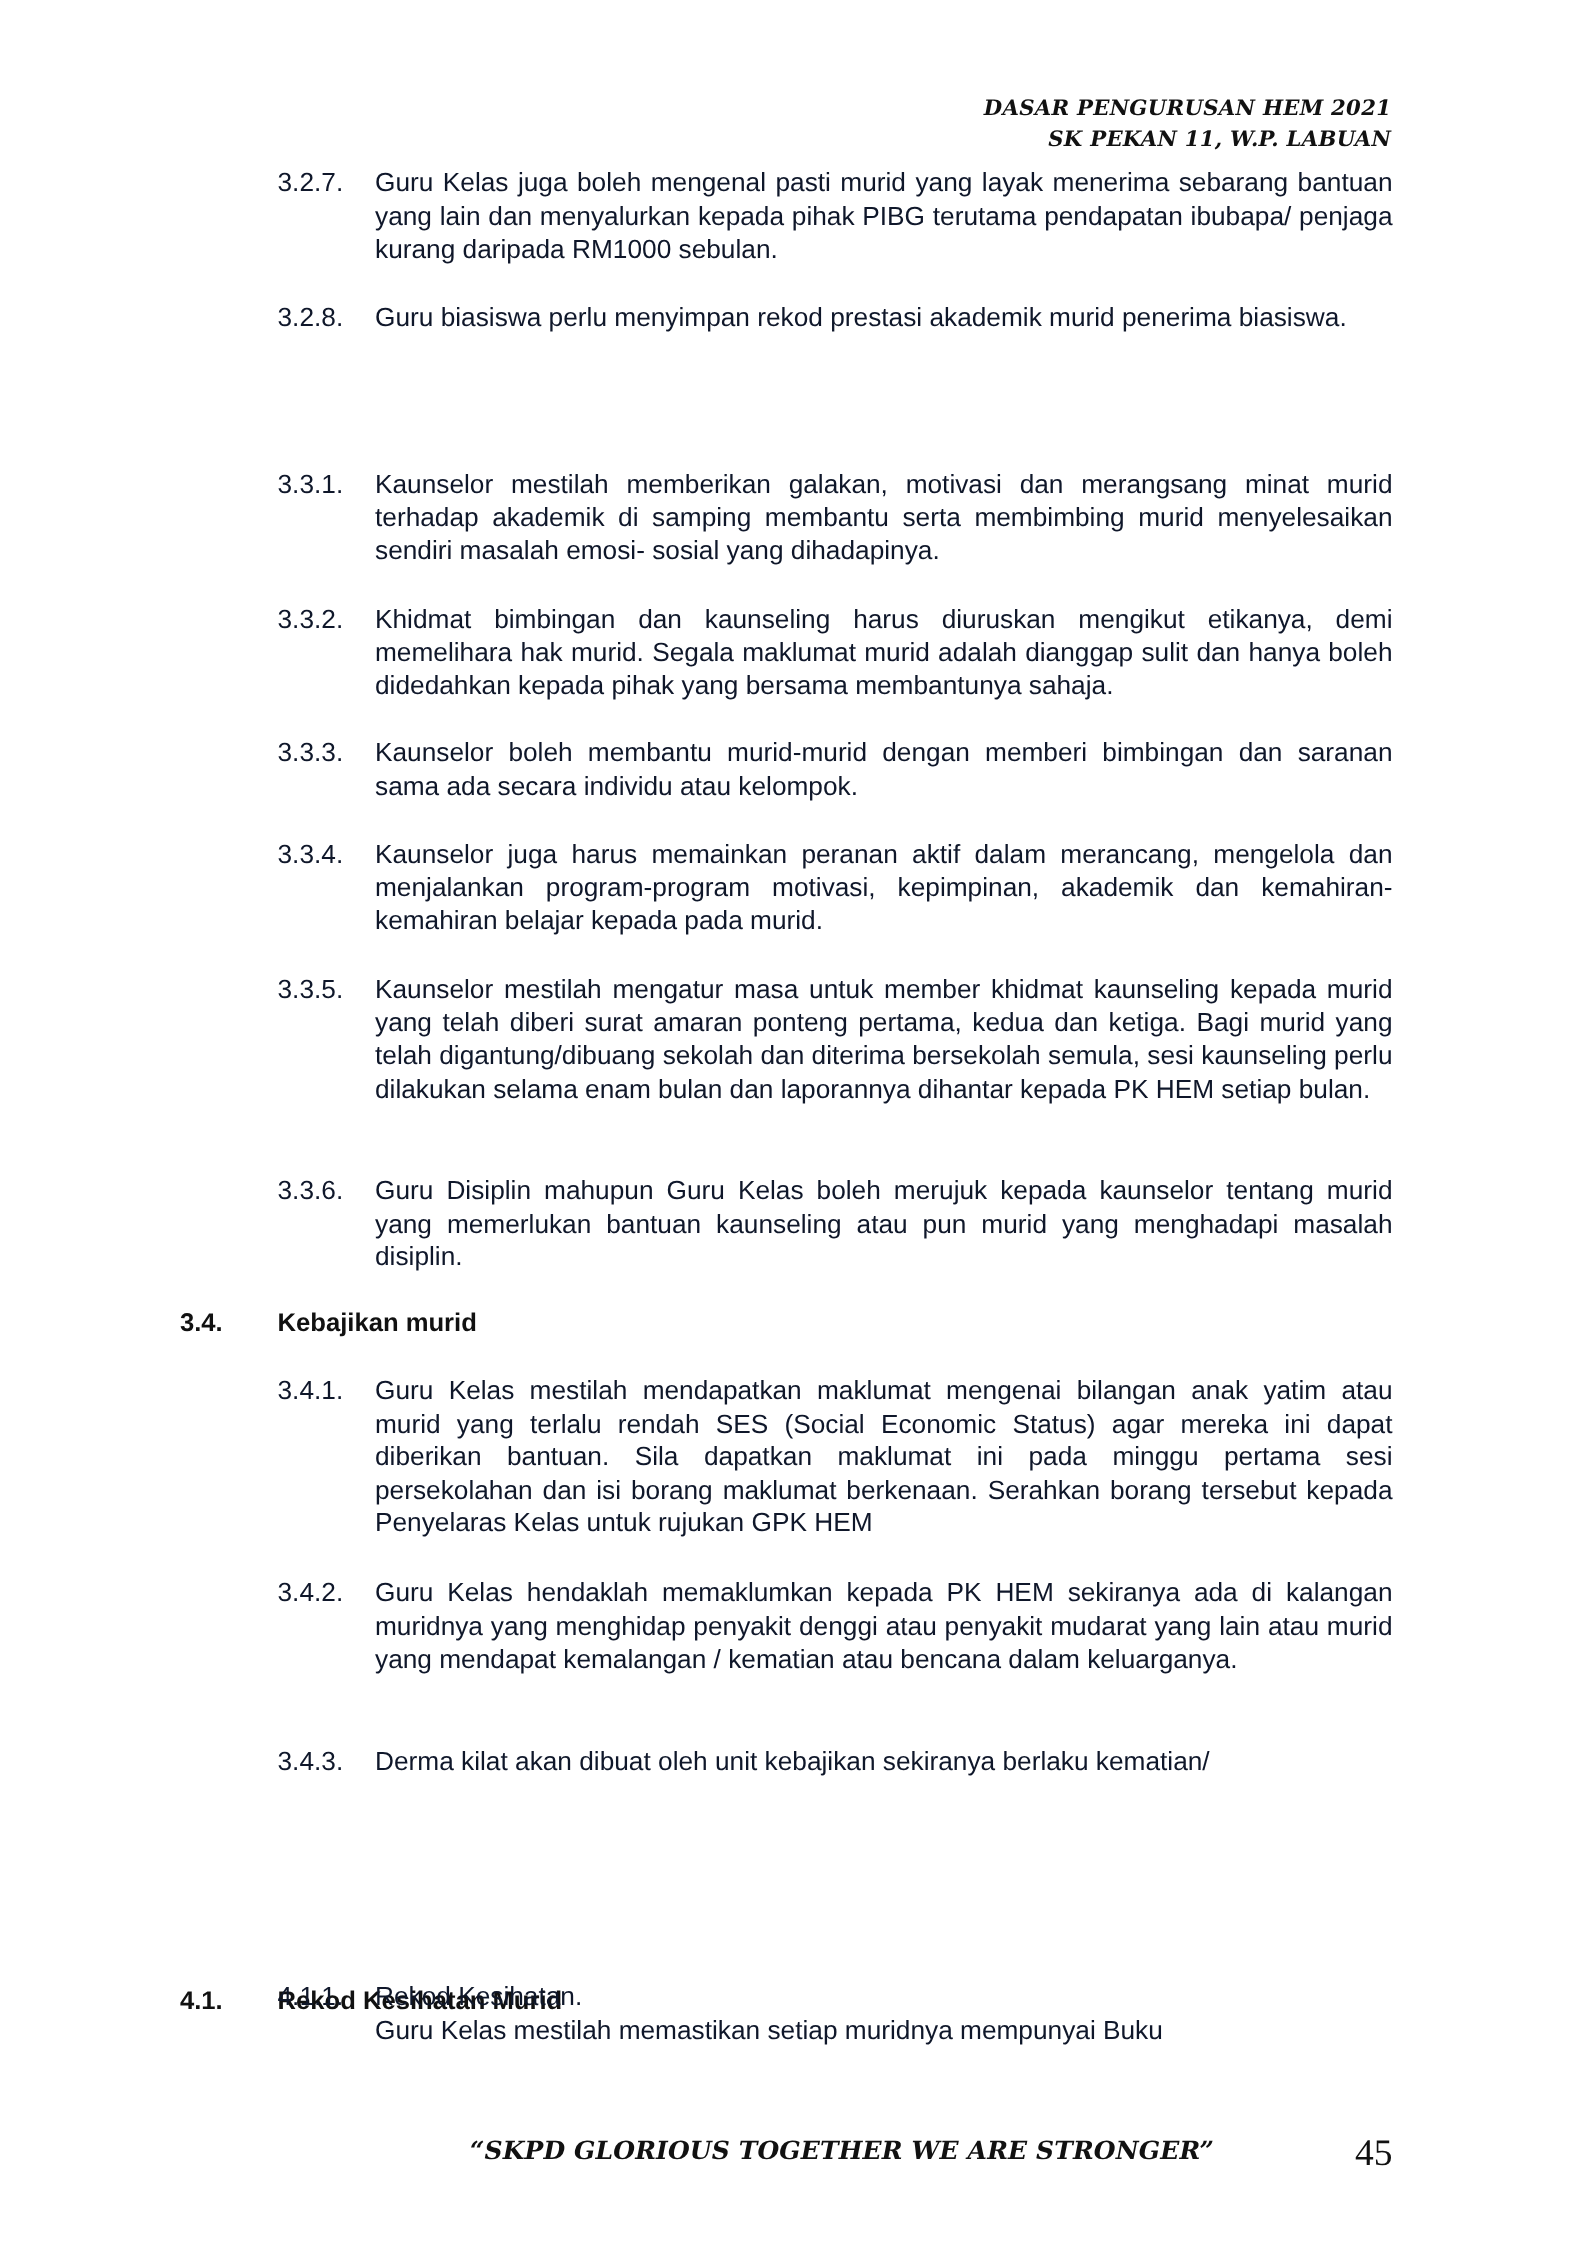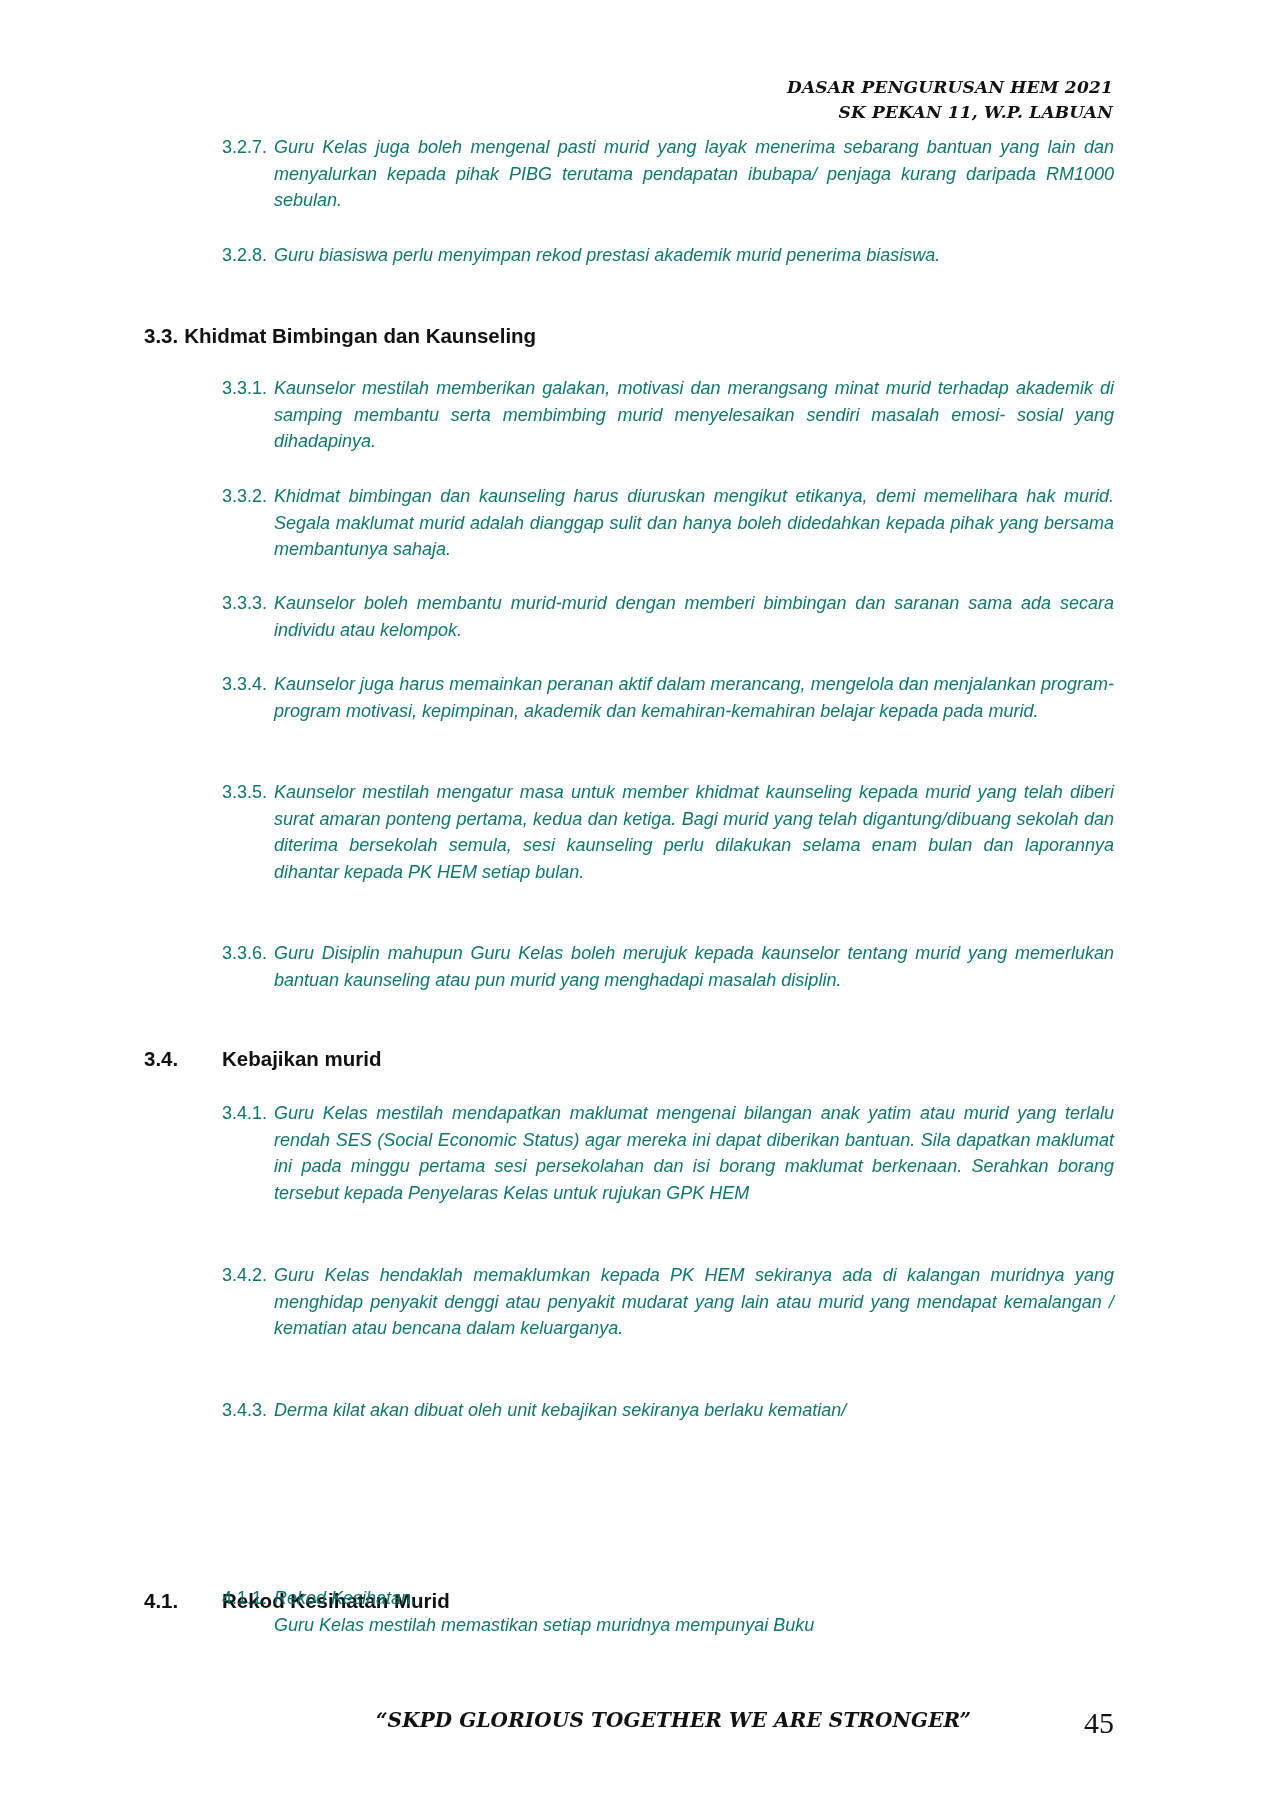--- a/index.html
+++ b/index.html
@@ -3,25 +3,25 @@
 <meta charset="utf-8">
 <style>
   html, body { margin: 0; padding: 0; background: #ffffff; }
   body { width: 1273px; height: 1800px; position: relative; overflow: hidden; color: #111111; }
   .page { position: absolute; left: 0; top: 0; width: 1273px; height: 1360px; background: #ffffff; }
 
   .hdr { position: absolute; right: 160px; text-align: right; font-family: "DejaVu Serif", serif; font-style: italic; font-weight: bold; font-size: 17px; line-height: 22px; color: #111; letter-spacing: 0.2px; }
   .hdr-1 { top: 76px; }
   .hdr-2 { top: 101px; }
 
-  .body-font { font-family: "Liberation Sans", sans-serif; font-size: 18px; line-height: 26.5px; color: #0f766e; }
+  .body-font { font-family: "Liberation Sans", sans-serif; font-size: 21px; line-height: 26.5px; color: #0f172a; }
 
   .item { position: absolute; left: 222px; width: 892px; }
   .item .num { position: absolute; left: 0; top: 0; }
-  .item .txt { margin-left: 52px; text-align: justify; font-style: italic; }
+  .item .txt { margin-left: 78px; text-align: justify; }
   .item .txt.ragged { text-align: left; }
 
   .sec { position: absolute; left: 144px; font-family: "Liberation Sans", sans-serif; font-weight: bold; font-size: 20.5px; line-height: 26px; color: #111; }
   .sec .snum { display: inline-block; }
   .sec .stitle { position: absolute; left: 78px; top: 0; white-space: nowrap; }
   .sec.inline .stitle { position: static; margin-left: 6px; }
   .u { text-decoration: underline; text-underline-offset: 3px; text-decoration-thickness: 2px; }
 
   .footer { position: absolute; top: 1708px; left: 376px; font-family: "DejaVu Serif", serif; font-style: italic; font-weight: bold; font-size: 20px; color: #111; letter-spacing: 0.1px; }
   .pageno { position: absolute; top: 1706px; left: 1084px; font-family: "Liberation Serif", serif; font-size: 30px; color: #111; }
@@ -37,23 +37,20 @@
   <div class="item body-font" style="top:134px;">
     <span class="num">3.2.7.</span>
     <div class="txt">Guru Kelas juga boleh mengenal pasti murid yang layak menerima sebarang bantuan yang lain dan menyalurkan kepada pihak PIBG terutama pendapatan ibubapa/ penjaga kurang daripada RM1000 sebulan.</div>
   </div>
 
   <div class="item body-font" style="top:242px;">
     <span class="num">3.2.8.</span>
     <div class="txt">Guru biasiswa perlu menyimpan rekod prestasi akademik murid penerima biasiswa.</div>
   </div>
 
-  <div class="sec inline" style="top:323px;">
-    <span class="snum">3.3.</span><span class="stitle">Khidmat Bimbingan dan Kaunseling</span>
-  </div>
 
   <div class="item body-font" style="top:375px;">
     <span class="num">3.3.1.</span>
     <div class="txt">Kaunselor mestilah memberikan galakan, motivasi dan merangsang minat murid terhadap akademik di samping membantu serta membimbing murid menyelesaikan sendiri masalah emosi- sosial yang dihadapinya.</div>
   </div>
   <div class="item body-font" style="top:483px;">
     <span class="num">3.3.2.</span>
     <div class="txt">Khidmat bimbingan dan kaunseling harus diuruskan mengikut etikanya, demi memelihara hak murid. Segala maklumat murid adalah dianggap sulit dan hanya boleh didedahkan kepada pihak yang bersama membantunya sahaja.</div>
   </div>
   <div class="item body-font" style="top:590px;">

